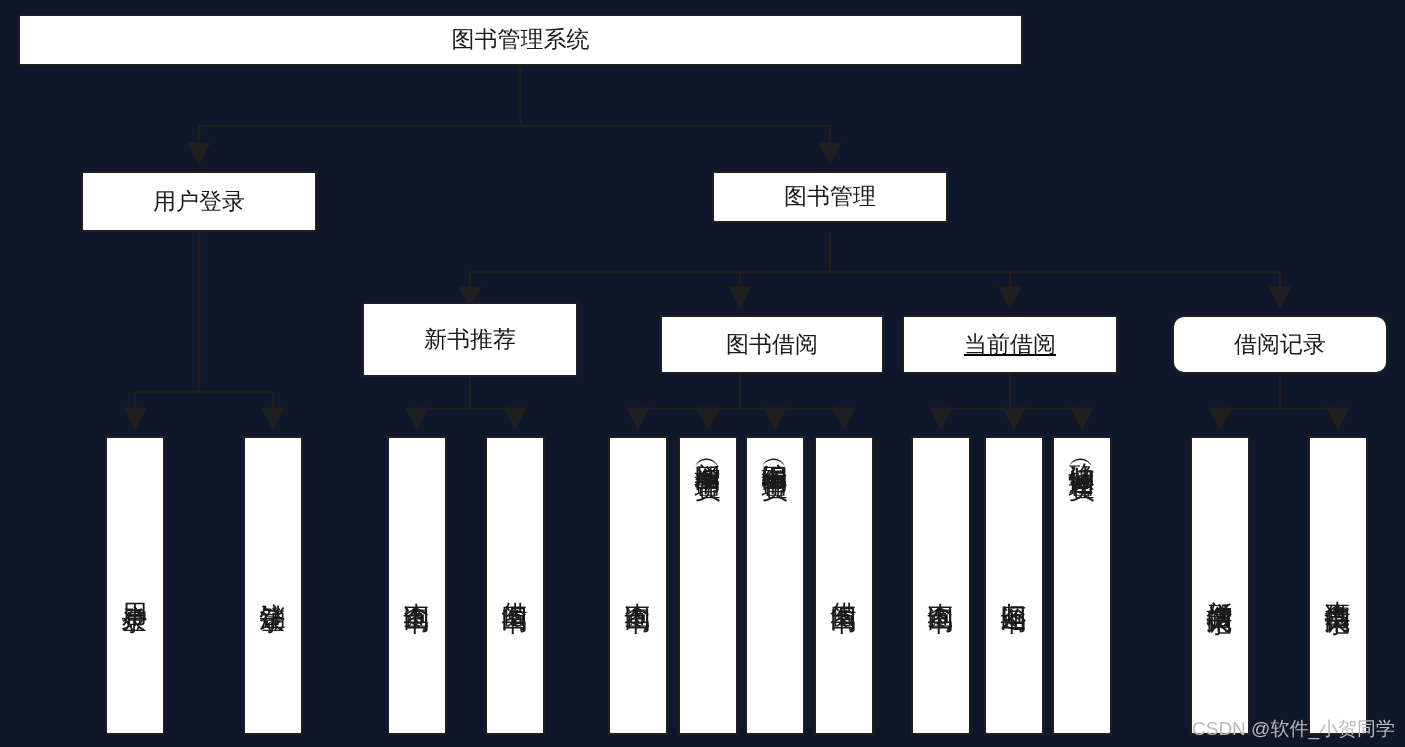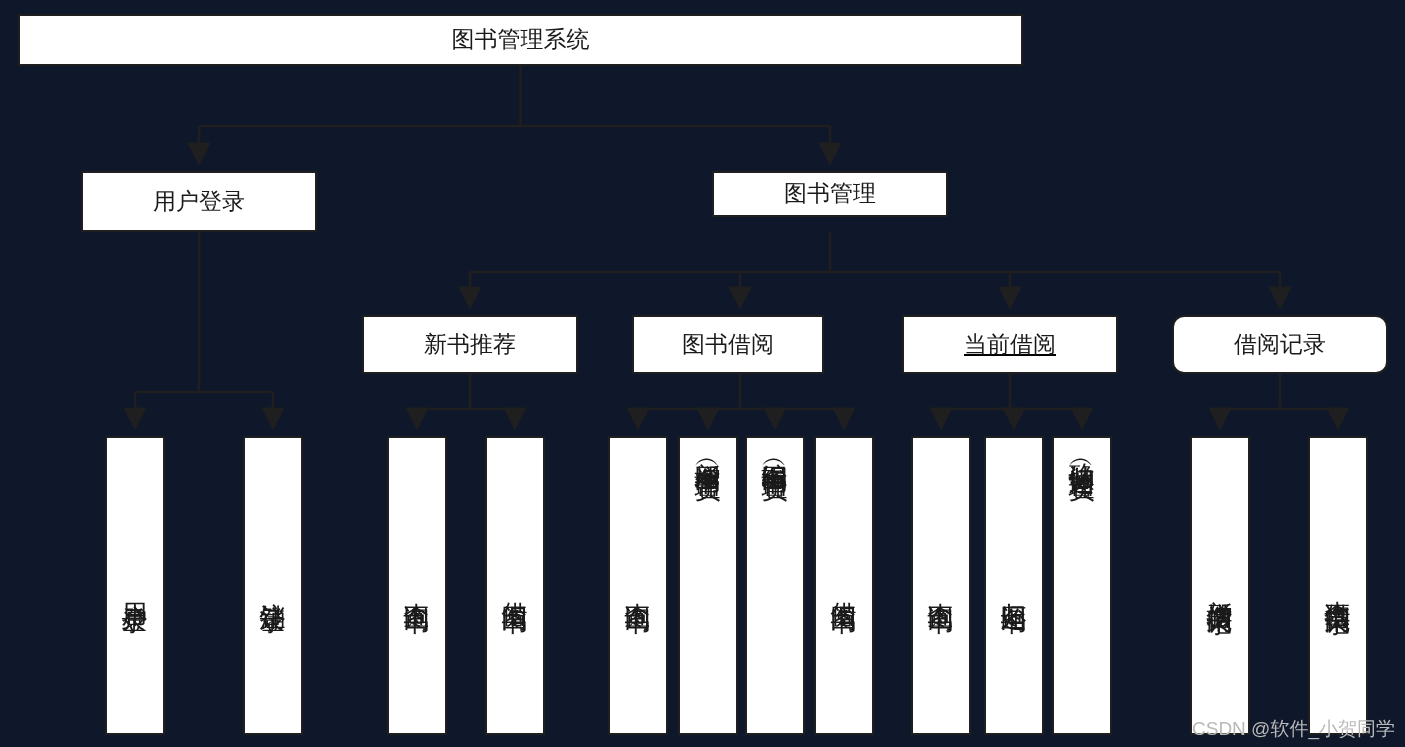--- a/index.html
+++ b/index.html
@@ -122,27 +122,27 @@
       </g>
   </svg>
 
   <div id="node-layer">
       <div class="node root horiz" style="left: 18px; top: 14px; width: 1005px; height: 52px;">
         <span class="node-label">图书管理系统</span>
       </div>
       <div class="node lvl2 horiz" style="left: 81px; top: 171px; width: 236px; height: 61px;">
         <span class="node-label">用户登录</span>
       </div>
-      <div class="node lvl2 horiz" style="left: 712px; top: 171px; width: 236px; height: 46px;">
+      <div class="node lvl2 horiz" style="left: 712px; top: 171px; width: 236px; height: 52px;">
         <span class="node-label">图书管理</span>
       </div>
-      <div class="node lvl3 horiz" style="left: 362px; top: 315px; width: 216px; height: 59px;">
+      <div class="node lvl3 horiz" style="left: 362px; top: 302px; width: 216px; height: 75px;">
         <span class="node-label">新书推荐</span>
       </div>
-      <div class="node lvl3 horiz" style="left: 632px; top: 315px; width: 192px; height: 59px;">
+      <div class="node lvl3 horiz" style="left: 660px; top: 315px; width: 224px; height: 59px;">
         <span class="node-label">图书借阅</span>
       </div>
       <div class="node lvl3 horiz" style="left: 902px; top: 315px; width: 216px; height: 59px; text-decoration: underline;">
         <span class="node-label">当前借阅</span>
       </div>
       <div class="node lvl3 horiz" style="left: 1172px; top: 315px; width: 216px; height: 59px; border-radius: 12px;">
         <span class="node-label">借阅记录</span>
       </div>
       <div class="node leaf vert" style="left: 105px; top: 436px; width: 60px; height: 299px;">
         <span class="node-label">用户登录</span>

